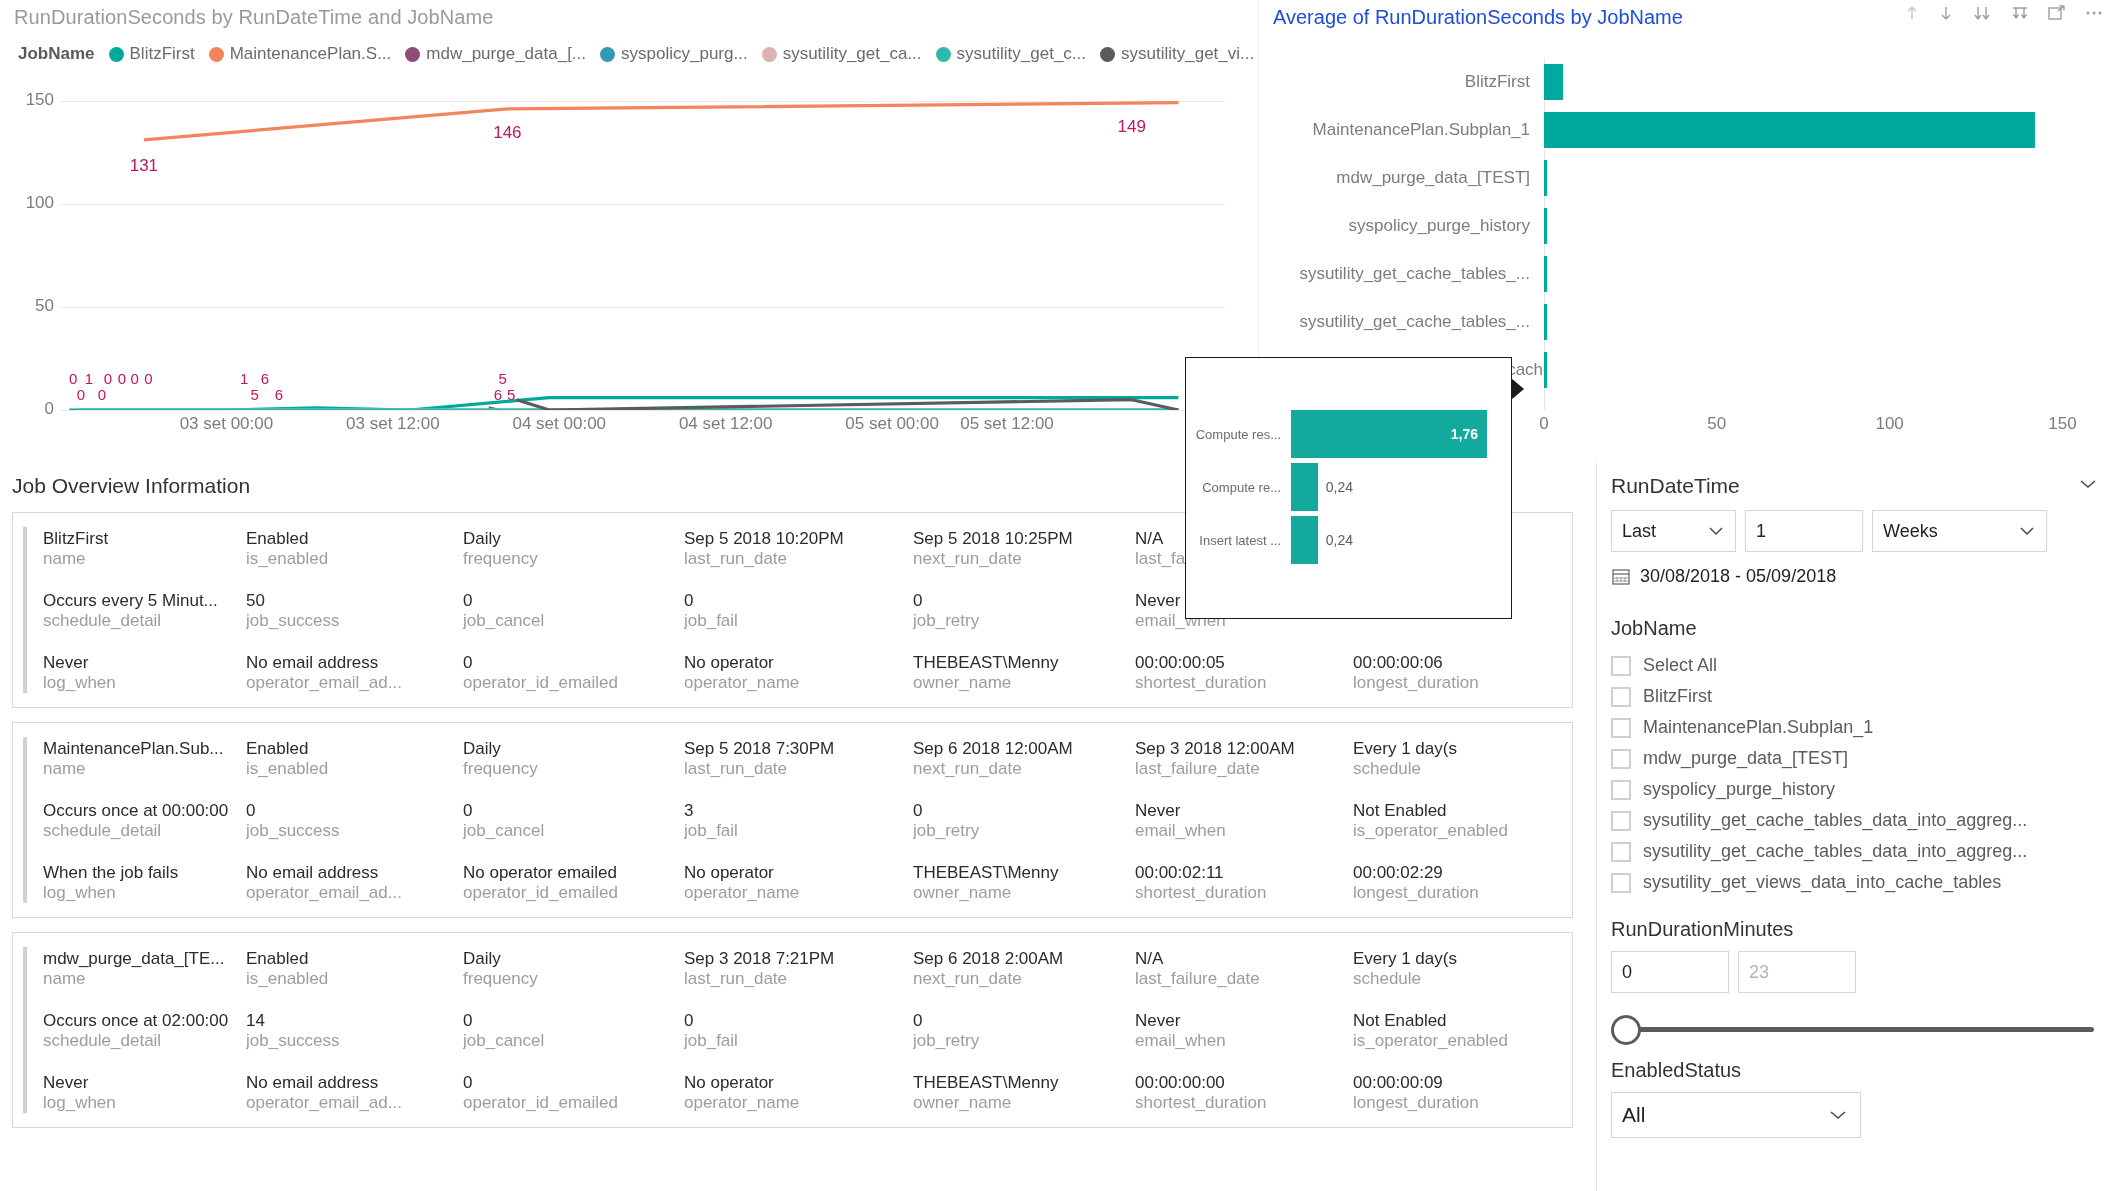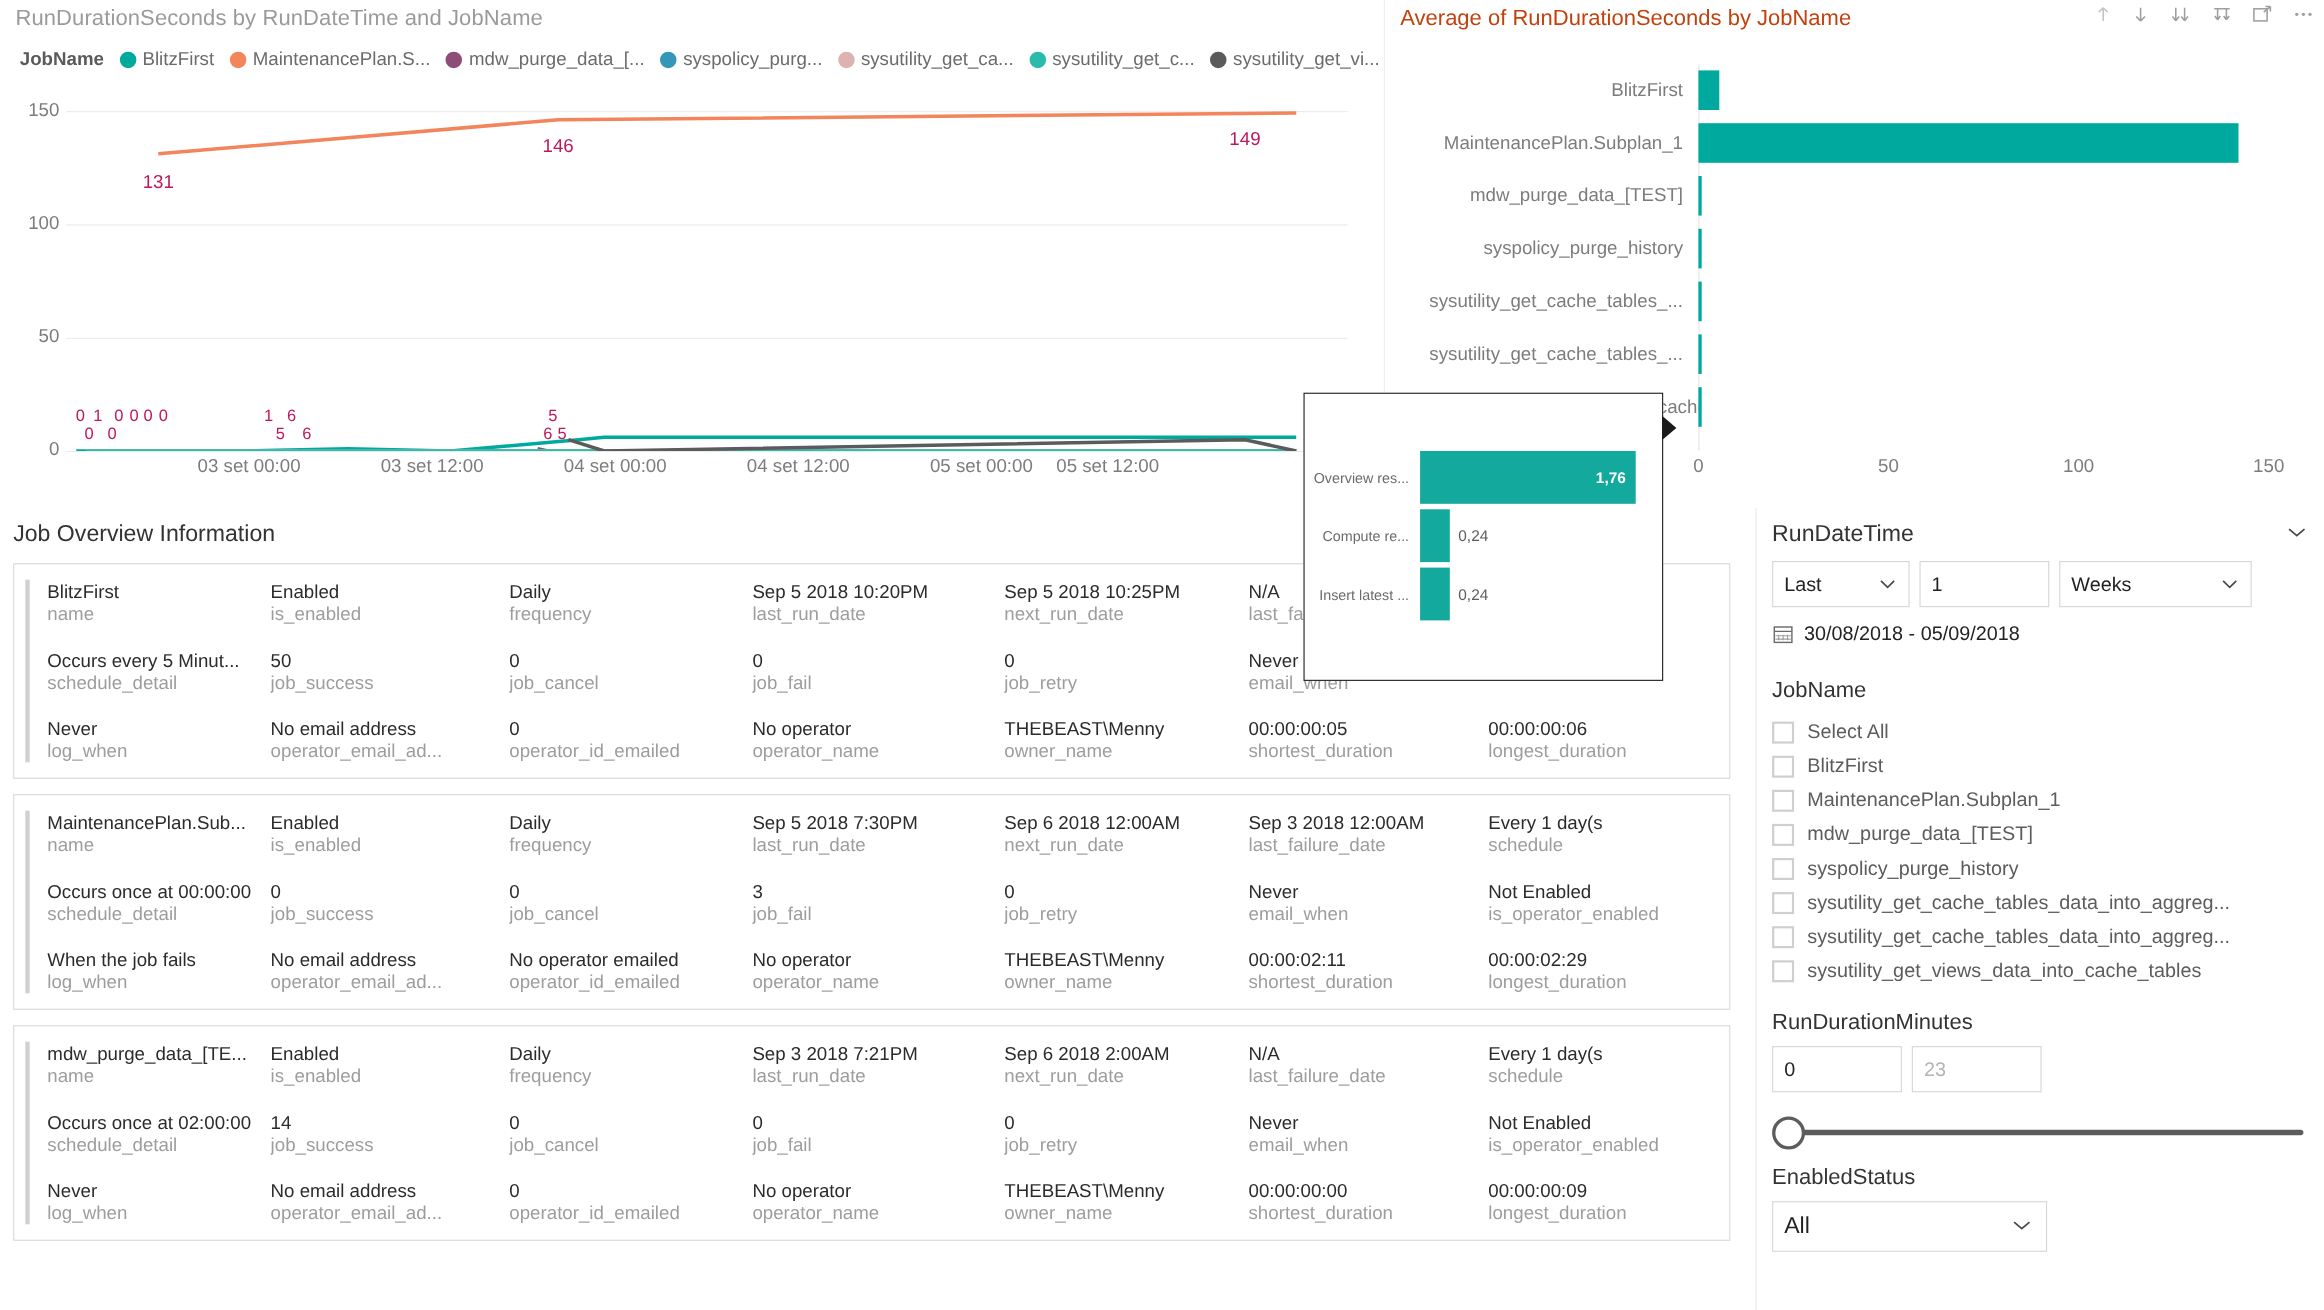--- a/index.html
+++ b/index.html
@@ -27,21 +27,21 @@
   .plot { position:absolute; left:60px; top:80px; width:1165px; height:330px; }
   .yaxis-lbl { position:absolute; font-size:17px; color:#7c7c7c; text-align:right; width:46px; left:-52px; }
   .gridline { position:absolute; left:0; right:0; height:1px; background:#eaeaea; }
   .xaxis { position:absolute; left:60px; top:414px; width:1165px; height:24px; }
   .xtick { position:absolute; font-size:17px; color:#7c7c7c; transform:translateX(-50%); white-space:nowrap;}
   .dlabel { position:absolute; font-size:17px; color:#be185d; transform:translateX(-50%); white-space:nowrap;}
   .dlabel.sm { font-size:15px; }
 
   
   .bar-panel { position:absolute; left:1258px; top:0; width:855px; height:462px; background:#fff; border-left:1px solid #eee;}
-  .bar-title { position:absolute; left:14px; top:6px; font-size:20px; color:#c2410c; white-space:nowrap;}
+  .bar-title { position:absolute; left:14px; top:6px; font-size:20px; color:#1d4ed8; white-space:nowrap;}
   .viz-icons { position:absolute; right:8px; top:4px; display:flex; align-items:center; gap:16px; }
   .viz-icons svg { display:block; }
   .bar-rows { position:absolute; left:10px; top:58px; width:840px; }
   .bar-row { display:flex; align-items:center; height:48px; }
   .bar-cat { width:275px; text-align:right; padding-right:14px; font-size:17px; color:#7c7c7c; white-space:nowrap; overflow:hidden;}
   .bar-track { position:relative; height:36px; flex:1; }
   .bar-fill { height:36px; background:#00A99D; min-width:2px; }
   .bar-xaxis { position:absolute; left:285px; top:414px; width:553px; height:24px;}
   .bar-xtick { position:absolute; font-size:17px; color:#7c7c7c; transform:translateX(-50%); white-space:nowrap;}
   .bar-axisline { position:absolute; left:285px; top:58px; width:1px; height:352px; background:#e4e4e4;}
@@ -287,21 +287,21 @@
           <div class="bar-xtick" style="left: 345.625px;">100</div>
           <div class="bar-xtick" style="left: 518.438px;">150</div>
         </div>
     </div>
   </div>
 
   <div class="tooltip">
     <div class="tt-arrow"></div>
     <div id="tt-host">
         <div class="tt-row" style="top: 52px;">
-          <div class="tt-cat">Overview res...</div>
+          <div class="tt-cat">Compute res...</div>
           <div class="tt-bar" style="width: 196px;">
             <span class="tt-val inside">1,76</span>
           </div>
         </div>
         <div class="tt-row" style="top: 105px;">
           <div class="tt-cat">Compute re...</div>
           <div class="tt-bar" style="width: 26.7273px;"></div>
           <span class="tt-val">0,24</span>
         </div>
         <div class="tt-row" style="top: 158px;">

